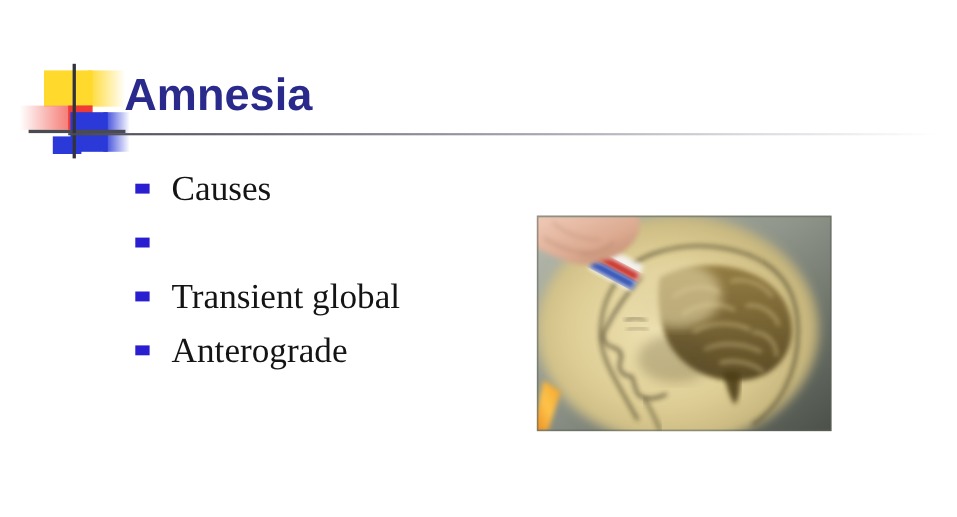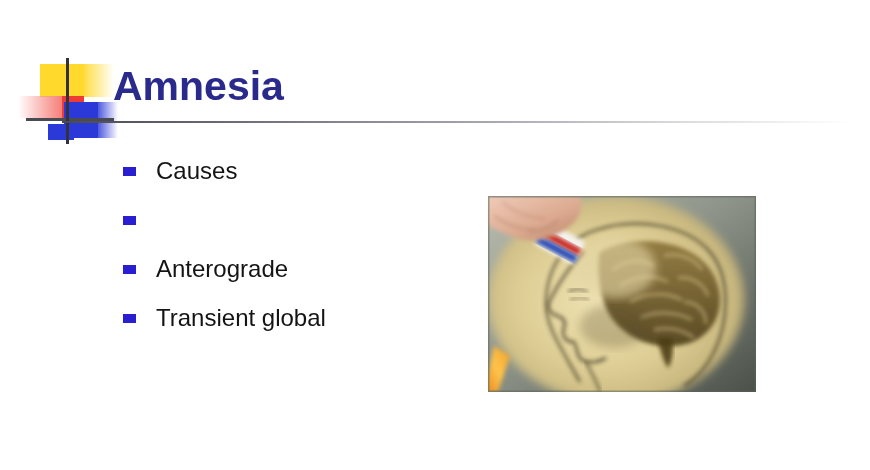--- a/index.html
+++ b/index.html
@@ -152,24 +152,25 @@
   }
   .bullet-marker {
     position: absolute;
     left: 3px;
     top: 21px;
     width: 13px;
     height: 9px;
     background: #2a1fd0;
   }
   .bullet-text {
-    font-size: 24px;
+    font-size: 32px;
     color: #141414;
     line-height: 36px;
     white-space: nowrap;
+    font-family: Liberation Serif, serif;
   }
 
   
   .picture {
     position: absolute;
     left: 488px;
     top: 196px;
     width: 268px;
     height: 196px;
     overflow: hidden;
@@ -203,25 +204,25 @@
   <ul class="bullet-list">
     <li class="bullet-item">
       <span class="bullet-marker"></span>
       <span class="bullet-text">Causes</span>
     </li>
     <li class="bullet-item">
       <span class="bullet-marker"></span>
     </li>
     <li class="bullet-item">
       <span class="bullet-marker"></span>
-      <span class="bullet-text">Anterograde</span>
+      <span class="bullet-text">Transient global</span>
     </li>
     <li class="bullet-item">
       <span class="bullet-marker"></span>
-      <span class="bullet-text">Transient global</span>
+      <span class="bullet-text">Anterograde</span>
     </li>
   </ul>
 
   <div class="picture">
     <svg class="pic-svg" viewBox="0 0 268 196" xmlns="http://www.w3.org/2000/svg">
       <defs>
         <linearGradient id="bgGrad" x1="0" y1="0" x2="1" y2="1">
           <stop offset="0%" stop-color="#b9bdb0"></stop>
           <stop offset="45%" stop-color="#8f958a"></stop>
           <stop offset="100%" stop-color="#4b5149"></stop>

